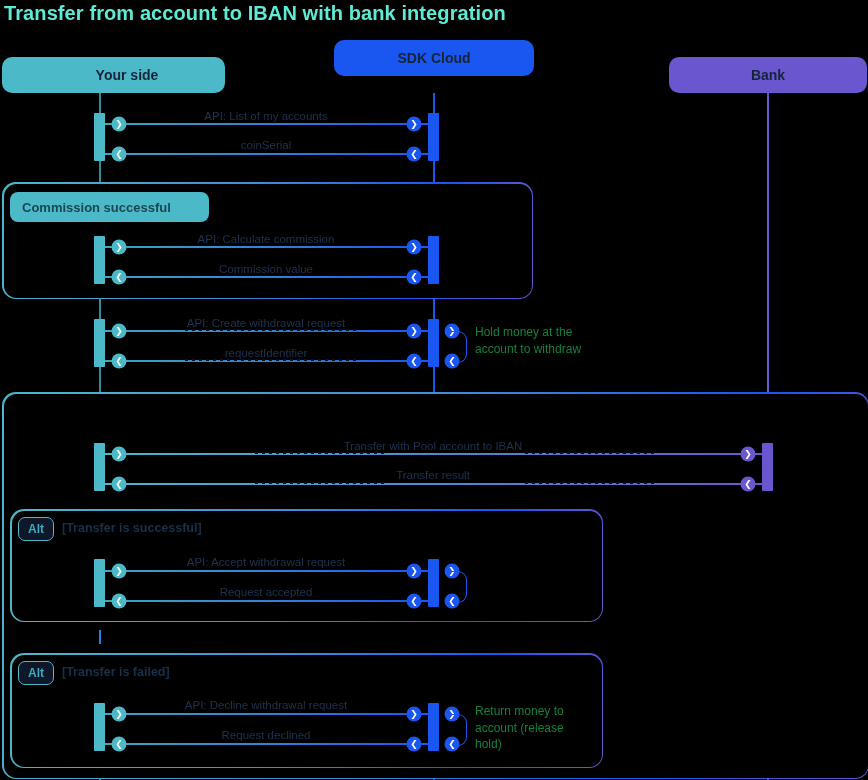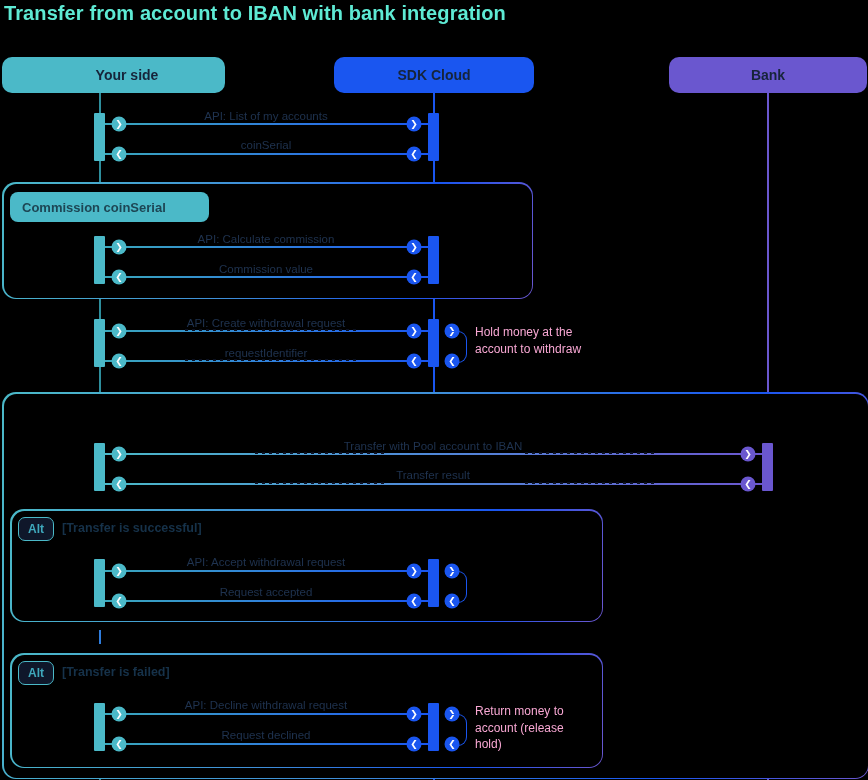--- a/index.html
+++ b/index.html
@@ -57,51 +57,51 @@
         display:flex;align-items:center;padding:0 12px;font-size:13px;
         font-weight:700;color:#1d4654;}
 
   
   .altbadge{position:absolute;width:34px;height:22px;border:1.6px solid #4bb9c8;
      border-radius:7px;display:flex;align-items:center;justify-content:center;
      font-size:12px;font-weight:700;color:#3fa9bd;background:#0f172a;}
   .altlabel{position:absolute;font-size:12.5px;font-weight:700;color:#16324a;}
 
   
-  .note{position:absolute;font-size:12px;color:#f9a8d4;line-height:16.5px;width:110px;}
+  .note{position:absolute;font-size:12px;color:#15803d;line-height:16.5px;width:110px;}
   .brace{position:absolute;border:1.8px solid #1a56f0;border-left:none;
          border-radius:0 9px 9px 0;}
   .divider{position:absolute;width:1.5px;background:#2f7ddd;}
 </style>
 </head>
 <body>
 
 <div id="stage">
 
   <div class="title">Transfer from account to IBAN with bank integration</div>
 
   <div class="lhead teal" style="left:2px;top:57px;width:196px;padding-left:27px;">
     <span>Your side</span>
   </div>
-  <div class="lhead blue" style="left:334px;top:57px;width:200px;">
+  <div class="lhead blue" style="left:334px;top:40px;width:200px;">
     <span>SDK Cloud</span>
   </div>
   <div class="lhead purple" style="left:669px;top:57px;width:198px;">
     <span>Bank</span>
   </div>
 
   <div class="lline teal" style="left:99px;top:93px;height:687px;"></div>
   <div class="lline blue" style="left:433px;top:93px;height:687px;"></div>
   <div class="lline purple" style="left:767px;top:93px;height:687px;"></div>
 
   <div class="frame" style="left:2px;top:182px;width:528px;height:114px;">
     <div class="inner"></div>
   </div>
   <div class="ftab" style="left:10px;top:192px;width:175px;">
-    <span>Commission coinSerial</span>
+    <span>Commission successful</span>
   </div>
 
   <div class="frame" style="left:2px;top:392px;width:864px;height:384px;">
     <div class="inner"></div>
   </div>
 
   <div class="frame" style="left:10px;top:509px;width:590px;height:110px;">
     <div class="inner"></div>
   </div>
   <div class="altbadge" style="left:18px;top:517px;">

